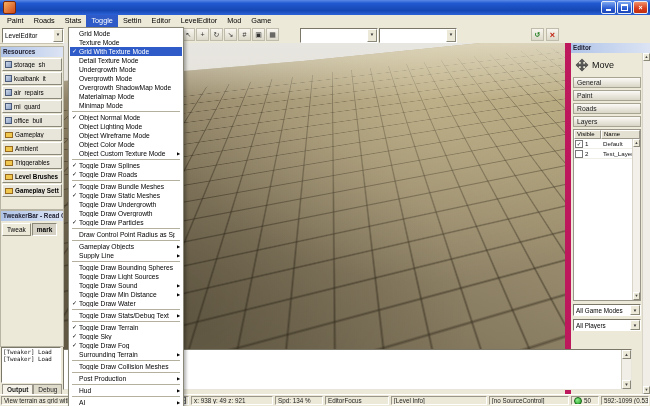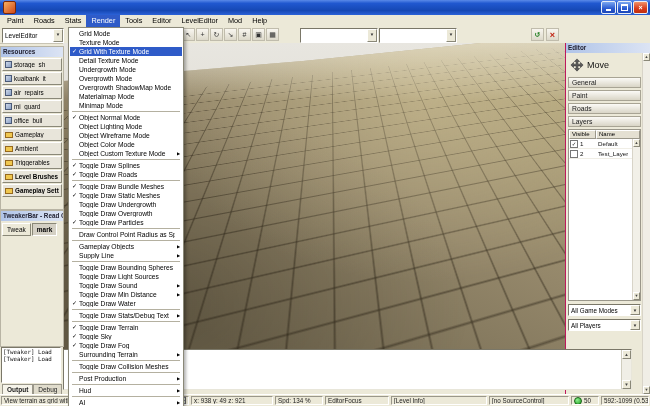--- a/index.html
+++ b/index.html
@@ -97,21 +97,21 @@
   .sba{height:9px;background:#ece9d8;border:1px solid;border-color:#fff #8a8878 #8a8878 #fff;
     font-size:4.5px;line-height:7px;text-align:center;color:#444;box-sizing:border-box;}
   .sbtrack{flex:1;}
   .outtabs{position:absolute;left:2px;top:384px;display:flex;z-index:6;}
   .otab{height:10px;padding:0 4px;font-size:6.5px;line-height:10px;background:#e0dccc;color:#222;
     border:1px solid #9a978a;border-bottom:none;}
   .otab.active{background:#f6f4ea;font-weight:bold;}
 
   
   .rightpanel{position:absolute;left:565px;top:43px;width:85px;height:351px;background:#ece9d8;
-    border-left:1px solid #be185d;z-index:1;box-sizing:border-box;}
+    border-left:6px solid #be185d;z-index:1;box-sizing:border-box;}
   .rpscroll{position:absolute;right:0;top:10px;bottom:0;width:7px;background:#f0eee6;border-left:1px solid #d8d4c8;
     display:flex;flex-direction:column;}
   .rpscroll .sba{height:8px;font-size:4px;line-height:6px;}
   .rpbody{position:absolute;left:0;top:10px;right:7px;bottom:0;padding:2px;}
   .toolrow{display:flex;align-items:center;gap:3px;padding:3px 2px;}
   .toollbl{font-size:9px;color:#111;}
   .secbar{height:11px;margin:2px 0;background:linear-gradient(180deg,#fbfaf6,#d9d5c6);border:1px solid #a8a494;
     font-size:6.8px;line-height:10px;padding-left:3px;color:#222;box-sizing:border-box;}
   .ltable{margin-top:2px;height:170px;background:#fff;border:1px solid #9a978a;position:relative;overflow:hidden;}
   .lthead{display:flex;height:9px;}
@@ -168,26 +168,26 @@
         </div>
       <div class="wbtn close">×</div>
     </div>
   </div>
 
   <div class="menubar">
 
   <div class="menu-item">Paint</div>
       <div class="menu-item">Roads</div>
       <div class="menu-item">Stats</div>
-      <div class="menu-item active">Render</div>
-      <div class="menu-item">Tools</div>
+      <div class="menu-item active">Toggle</div>
+      <div class="menu-item">Settin</div>
       <div class="menu-item">Editor</div>
       <div class="menu-item">LevelEditor</div>
       <div class="menu-item">Mod</div>
-      <div class="menu-item">Help</div>
+      <div class="menu-item">Game</div>
     </div>
 
   <div class="toolbar">
     <div class="combo lvled">
       <span class="val">LevelEditor</span>
       <span class="dd">▼</span>
     </div>
     <div class="tbicons">
 
     <div class="tbi">

